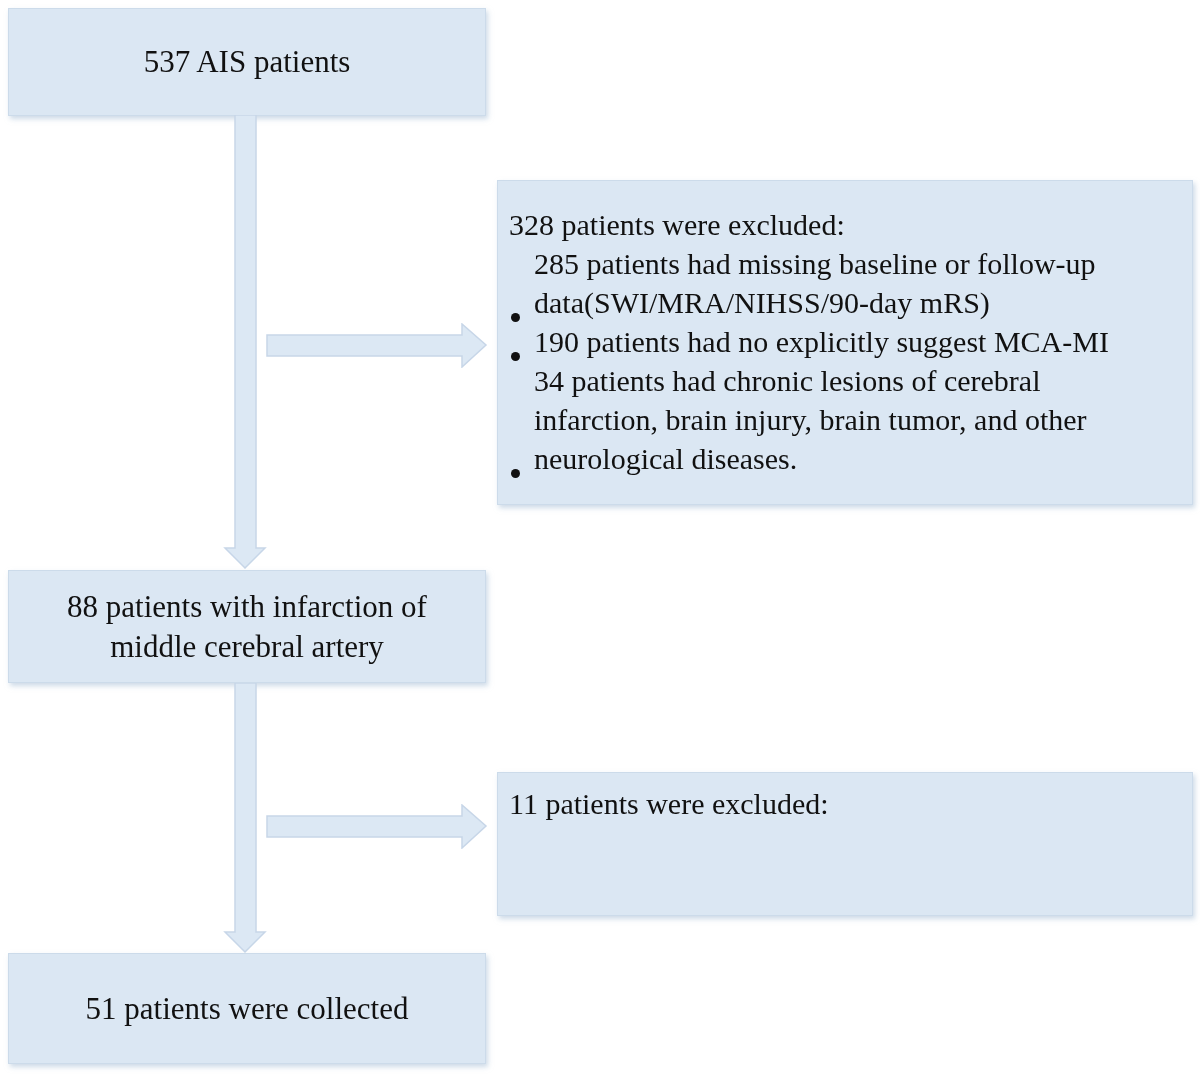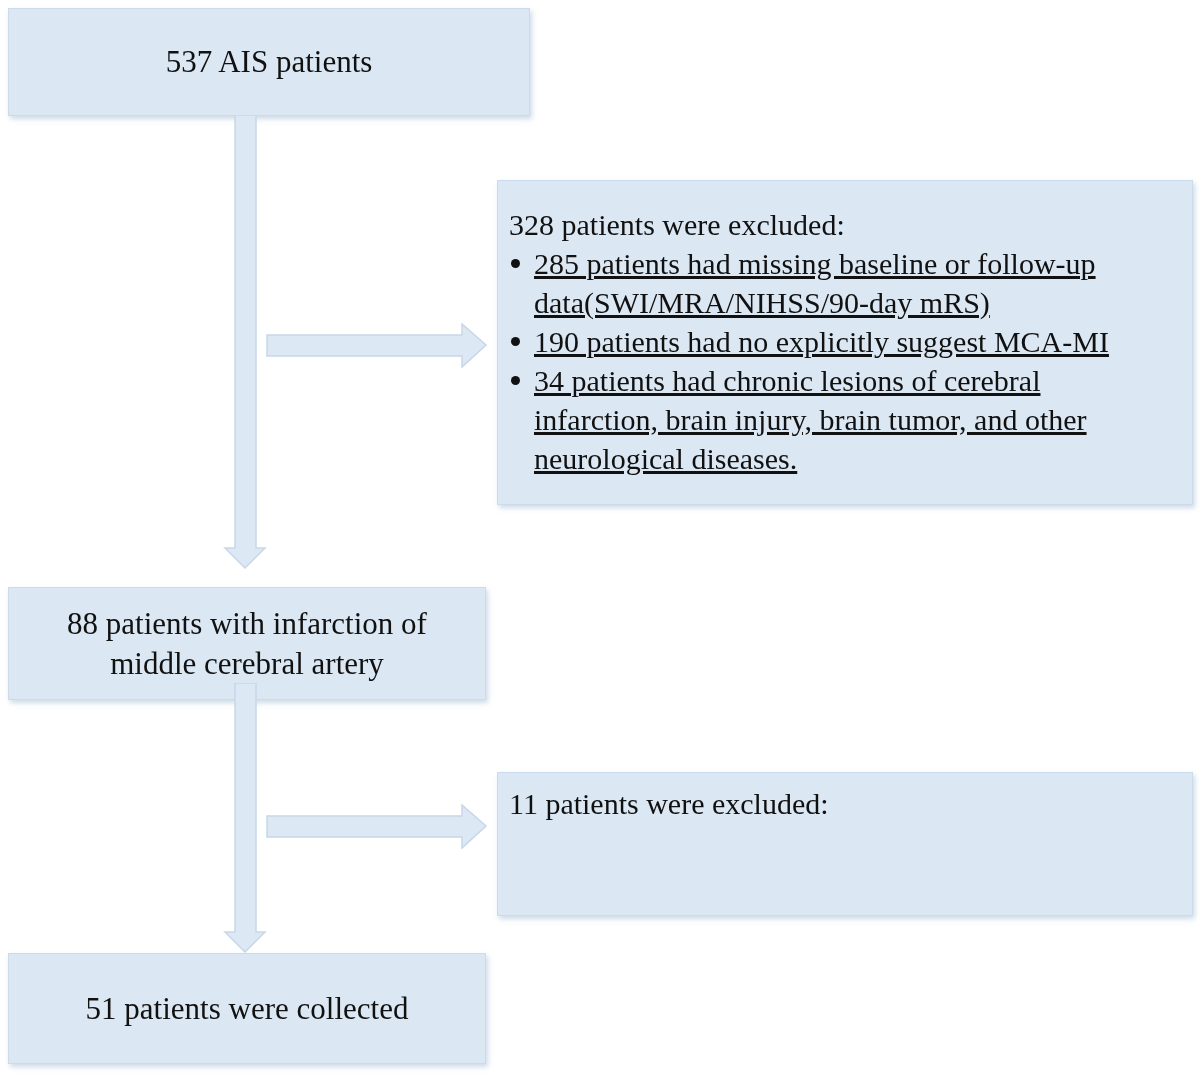--- a/index.html
+++ b/index.html
@@ -25,31 +25,31 @@
   .center-box {
     display: flex;
     align-items: center;
     justify-content: center;
     text-align: center;
     font-size: 31px;
     line-height: 40px;
     white-space: pre-line;
   }
 
-  #box-top    { left: 8px;   top: 8px;   width: 522px; height: 108px; }
-  #box-middle { left: 8px;   top: 587px; width: 478px; height: 113px; }
+  #box-top    { left: 8px;   top: 8px;   width: 478px; height: 108px; }
+  #box-middle { left: 8px;   top: 570px; width: 478px; height: 113px; }
   #box-bottom { left: 8px;   top: 953px; width: 478px; height: 111px; }
 
   #box-exc1   { left: 497px; top: 180px; width: 696px; height: 325px; padding: 24px 12px 0 11px; }
   #box-exc2   { left: 497px; top: 772px; width: 696px; height: 144px; padding: 11px 12px 0 11px; }
 
   .exc { font-size: 30px; line-height: 39px; }
   .exc-heading { white-space: pre-line; }
 
-  .bullet-row { display: flex; align-items: flex-start; text-decoration: underline; }
+  .bullet-row { display: flex; align-items: flex-end; }
   .bullet-marker { flex: none; width: 25px; padding-top: 15px; }
   .bullet-dot {
     width: 9px; height: 9px; border-radius: 50%;
     background: var(--text-color, #111111);
     margin-left: 2px;
   }
   .bullet-text { flex: 1 1 auto; white-space: pre-line; }
 
   .arrow { position: absolute; display: block; }
   .arrow polygon {

